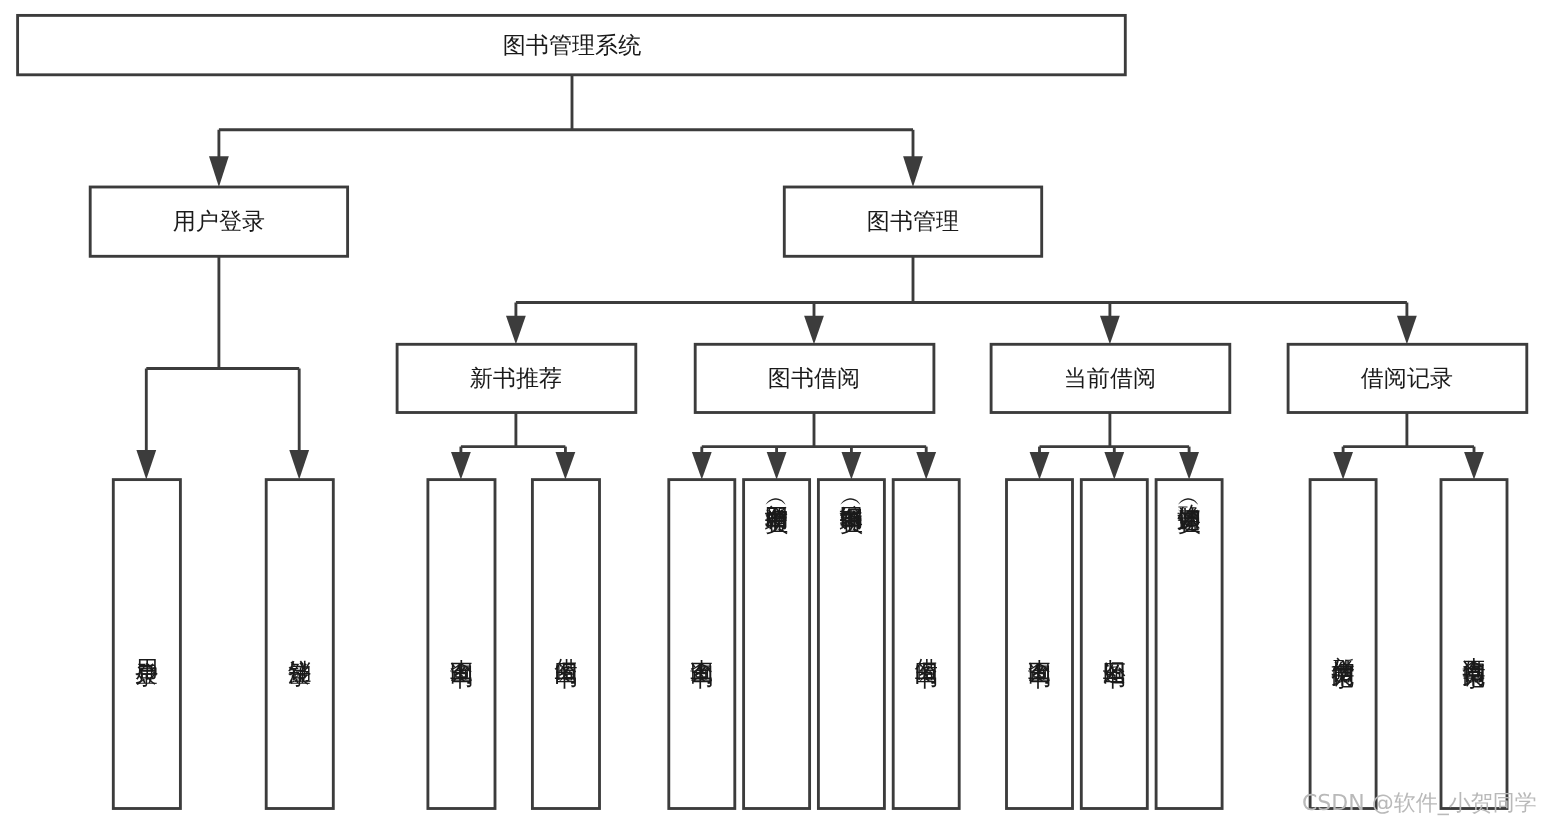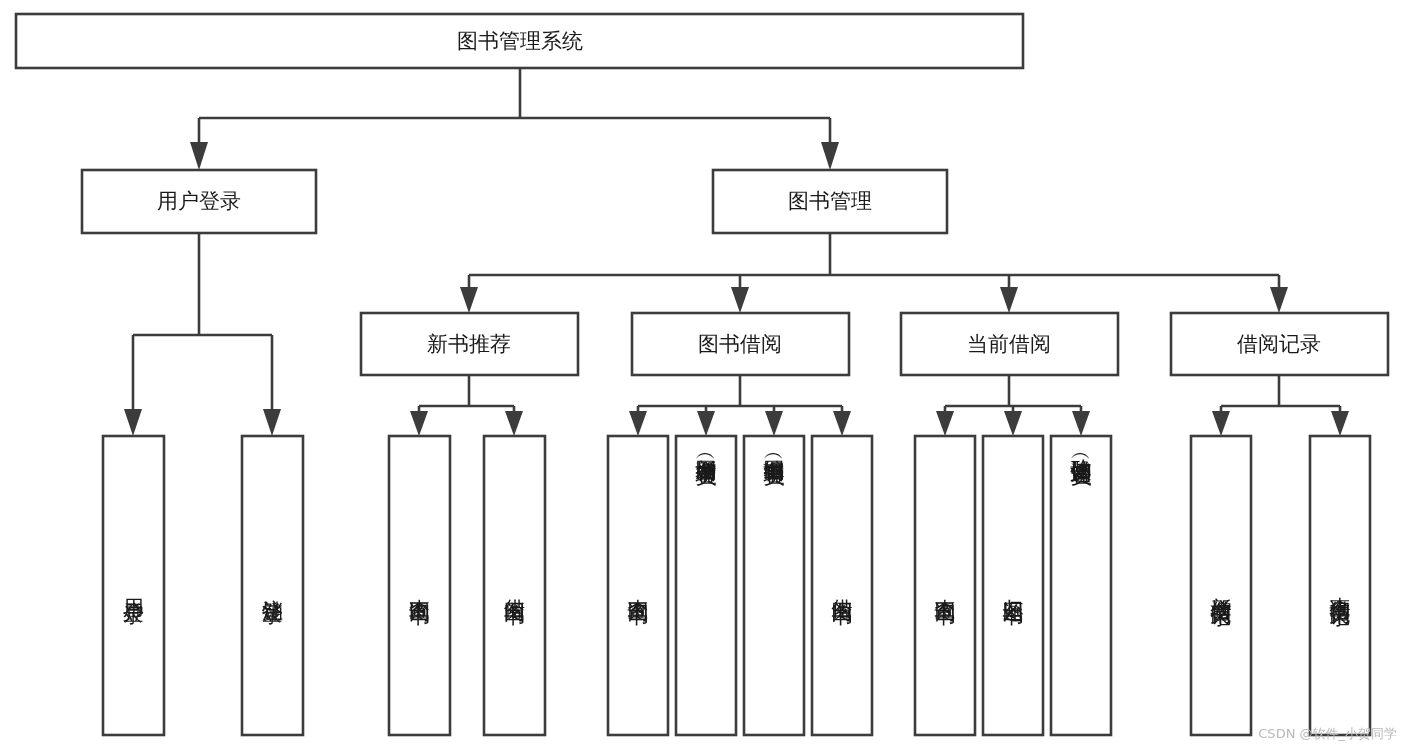--- a/index.html
+++ b/index.html
@@ -53,21 +53,21 @@
   .label-v {
     font-size: 21px;
     writing-mode: vertical-rl;
     text-orientation: upright;
     letter-spacing: 2px;
   }
   .watermark {
     position: absolute;
     right: 8px;
     bottom: 4px;
-    font-size: 13px;
+    font-size: 20px;
     color: #b9b9b9;
     font-family: "DejaVu Sans", "Liberation Sans", sans-serif;
     white-space: nowrap;
     pointer-events: none;
   }
 </style>
 </head>
 <body>
 
 <div id="diagram-root">

